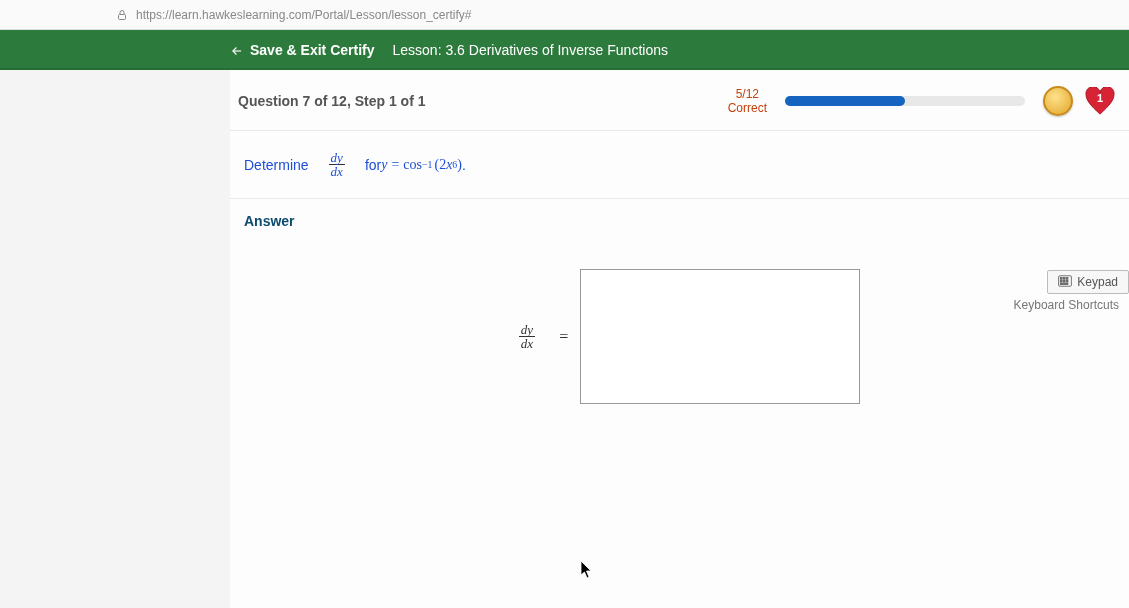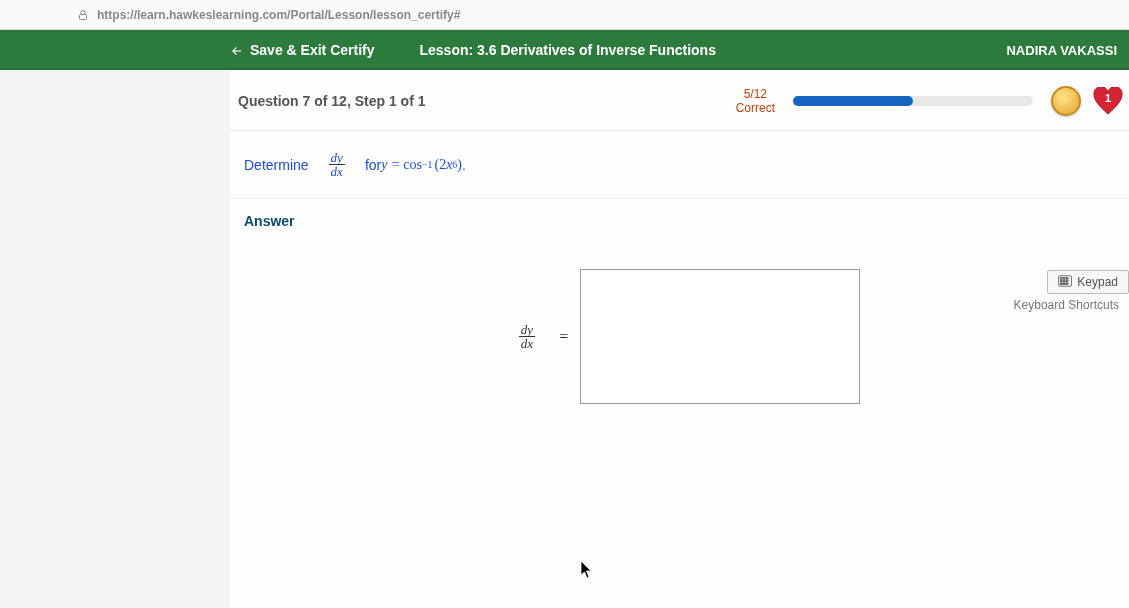--- a/index.html
+++ b/index.html
@@ -1,29 +1,29 @@
 <!DOCTYPE html>
 <html><head>
   <meta charset="utf-8">
   <style>
     * { box-sizing: border-box; margin: 0; padding: 0; }
     body { font-family: Arial, Helvetica, sans-serif; background: #f4f4f4; color: #333; width: 1129px; height: 608px; overflow: hidden; position: relative; }
     
-    .browser-bar { height: 30px; background: #fafafa; border-bottom: 1px solid #ddd; display: flex; align-items: center; padding-left: 77px; font-size: 12px; color: #888; font-weight: bold; }
+    .browser-bar { height: 30px; background: #fafafa; border-bottom: 1px solid #ddd; display: flex; align-items: center; padding-left: 116px; font-size: 12px; color: #888; }
     .browser-bar svg { margin-right: 8px; }
     
     .green-header { background: #2d7a3d; height: 40px; display: flex; align-items: center; padding-left: 230px; color: #fff; font-size: 14px; position: relative; box-shadow: inset 0 -2px 0 rgba(0,0,0,.1);}
     .save-exit { display: inline-flex; align-items: flex-end; font-weight: bold; margin-right: 18px; cursor: pointer; }
     .save-exit svg { margin-right: 6px; }
-    .lesson-label { font-weight: bold; margin-left: 27px; }
+    .lesson-label { font-weight: normal; }
     .user-label { position: absolute; right: 12px; top: 0; bottom: 0; display: flex; align-items: center; font-weight: bold; font-size: 13px; }
     
     .content { position: absolute; left: 230px; right: 0; top: 70px; bottom: 0; background: #fdfdfd; padding-top: 10px; }
     
-    .status-row { display: flex; align-items: center; padding: 6px 6px 14px 8px; border-bottom: 1px solid #e9e9e9;}
+    .status-row { display: flex; align-items: center; padding: 6px 14px 14px 8px; border-bottom: 1px solid #e9e9e9;}
     .qstep { font-size: 14px; color: #555; flex: 0 0 auto; font-weight: 600;}
     .spacer { flex: 1; }
     .correct-col { text-align: center; font-size: 12px; color: #c2410c; margin-right: 18px; line-height: 1.2;}
     .progress-wrap { width: 240px; height: 10px; background: #e8e8e8; border-radius: 5px; position: relative; margin-right: 18px; }
     .progress-fill { position: absolute; left: 0; top: 0; bottom: 0; background: #1565c0; border-radius: 5px; width: 50%; }
     .coin { width: 30px; height: 30px; border-radius: 50%; background: radial-gradient(circle at 40% 35%, #ffe28a, #e0a528); border: 2px solid #c88a1e; margin-right: 12px; box-shadow: 0 1px 2px rgba(0,0,0,.25);}
     .heart { width: 30px; height: 28px; position: relative; }
     .heart svg { width: 30px; height: 28px; }
     .heart-count { position: absolute; top: 5px; left: 0; right: 0; text-align: center; color: #fff; font-size: 11px; font-weight: bold; }
     
@@ -61,21 +61,20 @@
 
 <div class="green-header">
   <span class="save-exit">
     <svg width="14" height="14" viewBox="0 0 24 24" fill="none" stroke="#fff" stroke-width="2">
         <path d="M19 12H5"></path>
         <path d="M11 18l-6-6 6-6"></path>
       </svg>
     <span>Save &amp; Exit Certify</span>
   </span>
   <span class="lesson-label">Lesson: 3.6 Derivatives of Inverse Functions</span>
-  <span class="user-label">NADIRA VAKASSI</span>
 </div>
 
 <div class="content">
 
   <div class="status-row">
     <span class="qstep">Question 7 of 12, Step 1 of 1</span>
     <span class="spacer"></span>
     <div class="correct-col">
       <div>5/12</div>
       <div>Correct</div>

